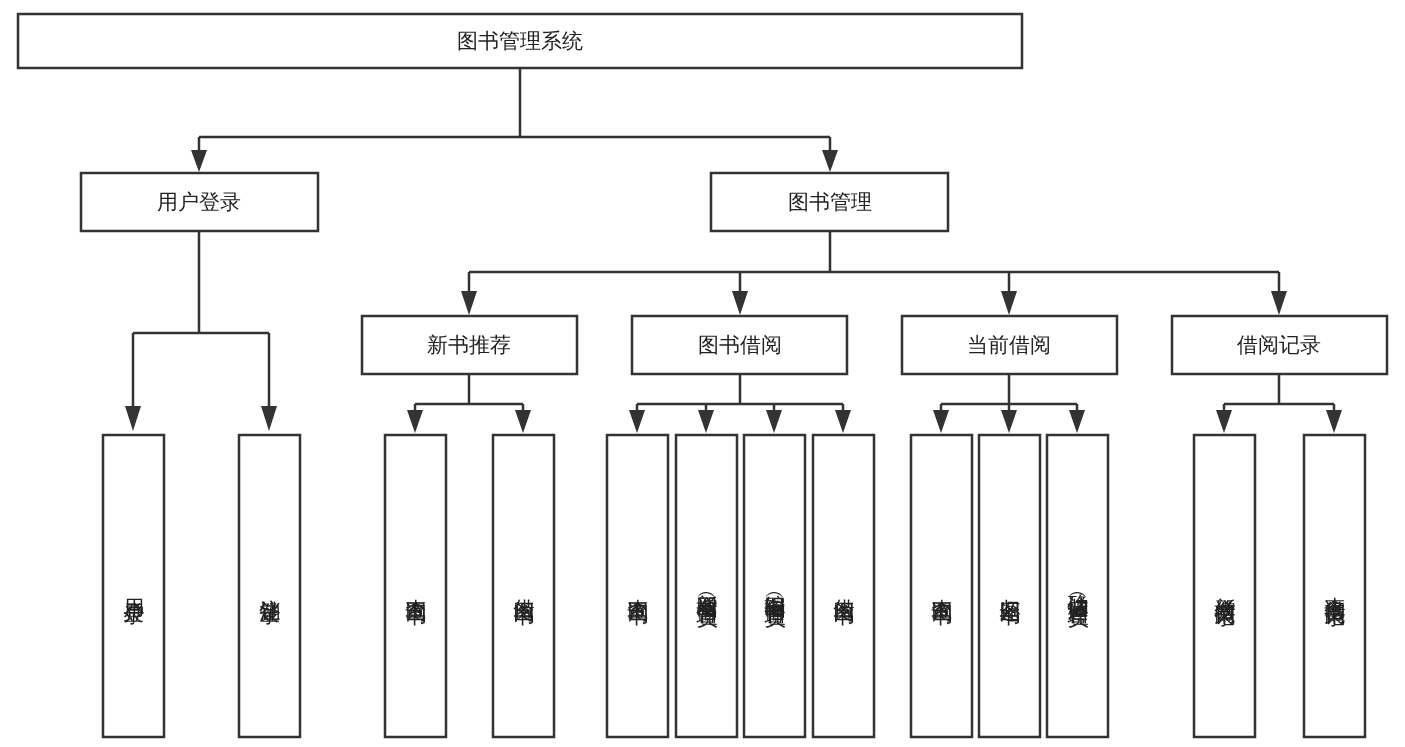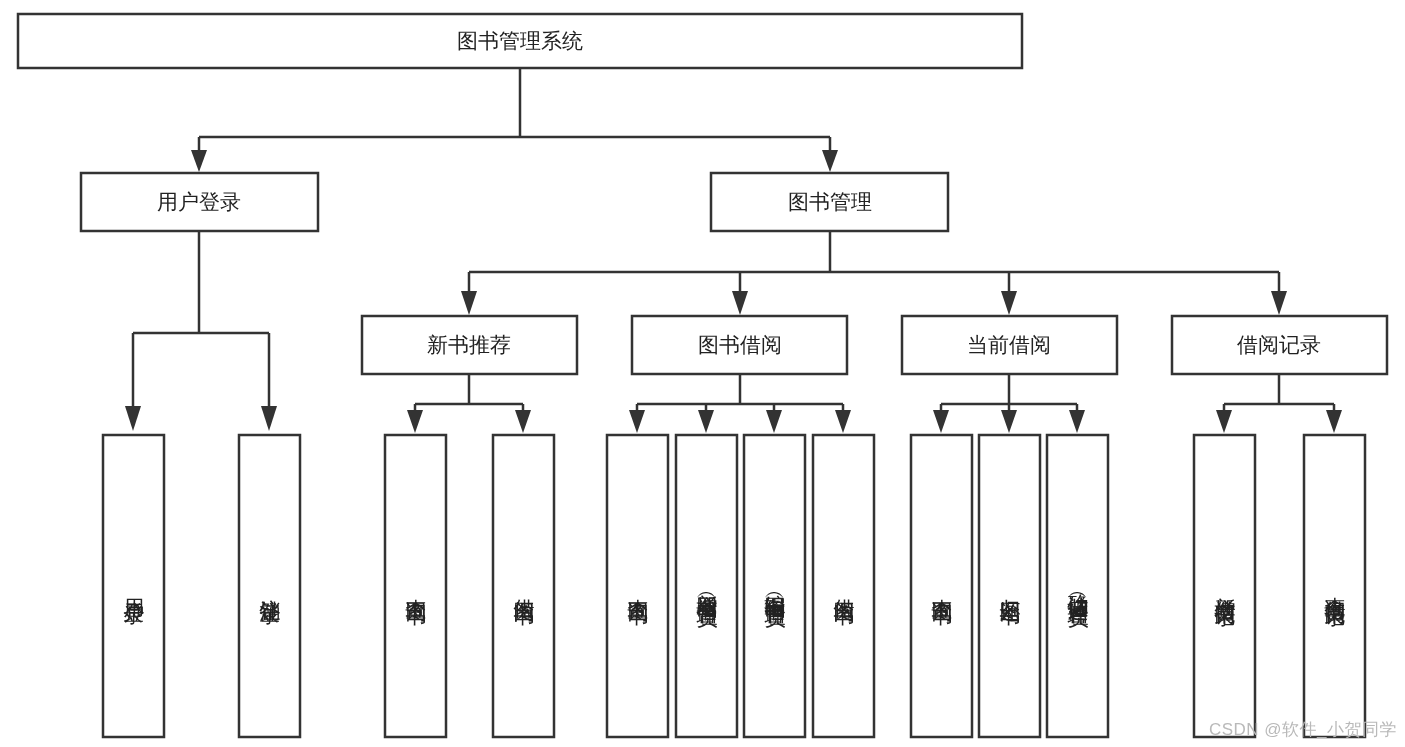--- a/index.html
+++ b/index.html
@@ -206,15 +206,14 @@
   <div class="leaf-label" style="left:744px; top:435px; width:61px; height:302px;">编辑图书（管理员）</div>
   <div class="leaf-label" style="left:813px; top:435px; width:61px; height:302px;">借阅图书</div>
 
   <div class="leaf-label" style="left:911px; top:435px; width:61px; height:302px;">查询图书</div>
   <div class="leaf-label" style="left:979px; top:435px; width:61px; height:302px;">归还图书</div>
   <div class="leaf-label" style="left:1047px; top:435px; width:61px; height:302px;">确认归还（管理员）</div>
 
   <div class="leaf-label" style="left:1194px; top:435px; width:61px; height:302px;">新增借阅记录</div>
   <div class="leaf-label" style="left:1304px; top:435px; width:61px; height:302px;">查询借阅记录</div>
 
-  <div class="watermark">CSDN @软件_小贺同学</div>
 
 </div>
 
 </body></html>

